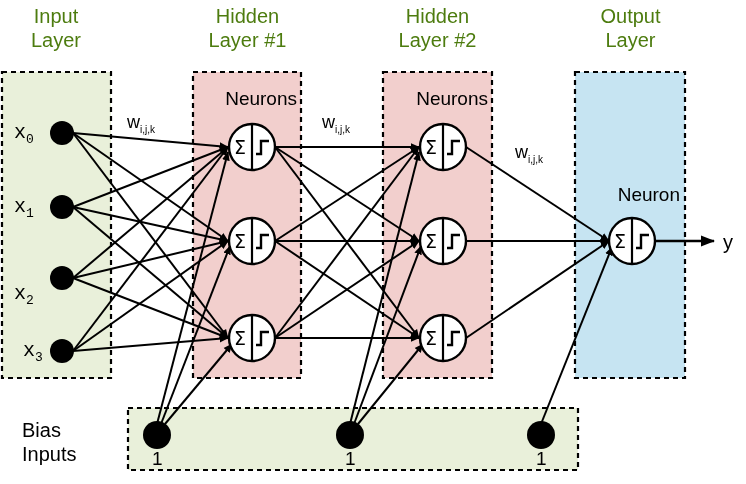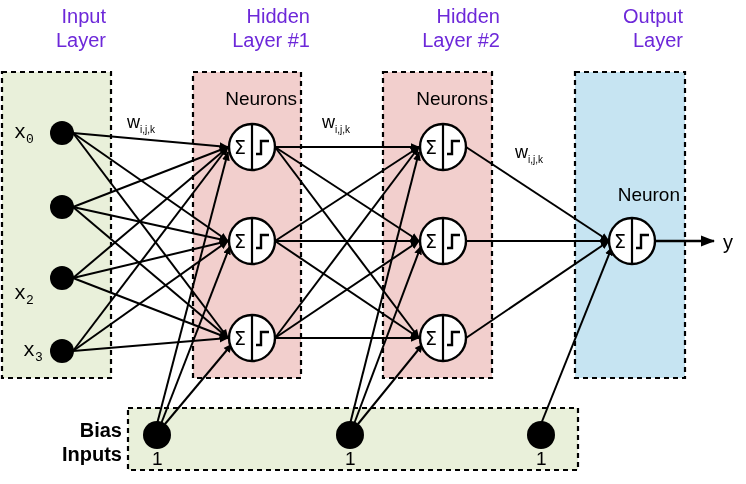--- a/index.html
+++ b/index.html
@@ -17,23 +17,23 @@
   }
   #diagram-svg {
     position: absolute;
     left: 0;
     top: 0;
     width: 746px;
     height: 484px;
   }
   .layer-title {
     position: absolute;
-    text-align: right;
-    font-size: 20px;
-    color: #6d28d9;
+    text-align: center;
+    font-size: 20px;
+    color: #4d7c0f;
     line-height: 1.22;
     white-space: pre-line;
     font-family: "Liberation Sans", sans-serif;
   }
   .band-label {
     position: absolute;
     text-align: right;
     font-size: 19px;
     color: #000000;
     font-family: "Liberation Sans", sans-serif;
@@ -51,27 +51,26 @@
     position: absolute;
     font-size: 18px;
     color: #000000;
     font-family: "Liberation Sans", sans-serif;
   }
   .wlabel sub {
     font-size: 10px;
   }
   .bias-title {
     position: absolute;
-    text-align: right;
+    text-align: left;
     font-size: 20px;
     color: #000000;
     line-height: 1.22;
     white-space: pre-line;
     font-family: "Liberation Sans", sans-serif;
-    font-weight: bold;
   }
   .bias-one {
     position: absolute;
     font-size: 19px;
     color: #000000;
     font-family: "Liberation Sans", sans-serif;
   }
   .out-label {
     position: absolute;
     font-size: 20px;
@@ -218,21 +217,21 @@
   <div class="layer-title" style="left:578px; top:4px; width:105px;">Output
 Layer</div>
 
   <div class="band-label" style="left:197px; top:88px; width:100px;">Neurons</div>
   <div class="band-label" style="left:388px; top:88px; width:100px;">Neurons</div>
   <div class="band-label" style="left:580px; top:184px; width:100px;">Neuron</div>
 
   <div class="in-label" style="left:14px; top:121px;">
     <span>x</span><sub>0</sub>
   </div>
-  <div class="in-label" style="left:14px; top:195px;margin-left:36px;">
+  <div class="in-label" style="left:14px; top:195px;">
     <span>x</span><sub>1</sub>
   </div>
   <div class="in-label" style="left:14px; top:282px;">
     <span>x</span><sub>2</sub>
   </div>
   <div class="in-label" style="left:23px; top:339px;">
     <span>x</span><sub>3</sub>
   </div>
 
   <div class="wlabel" style="left:127px; top:112px;">

